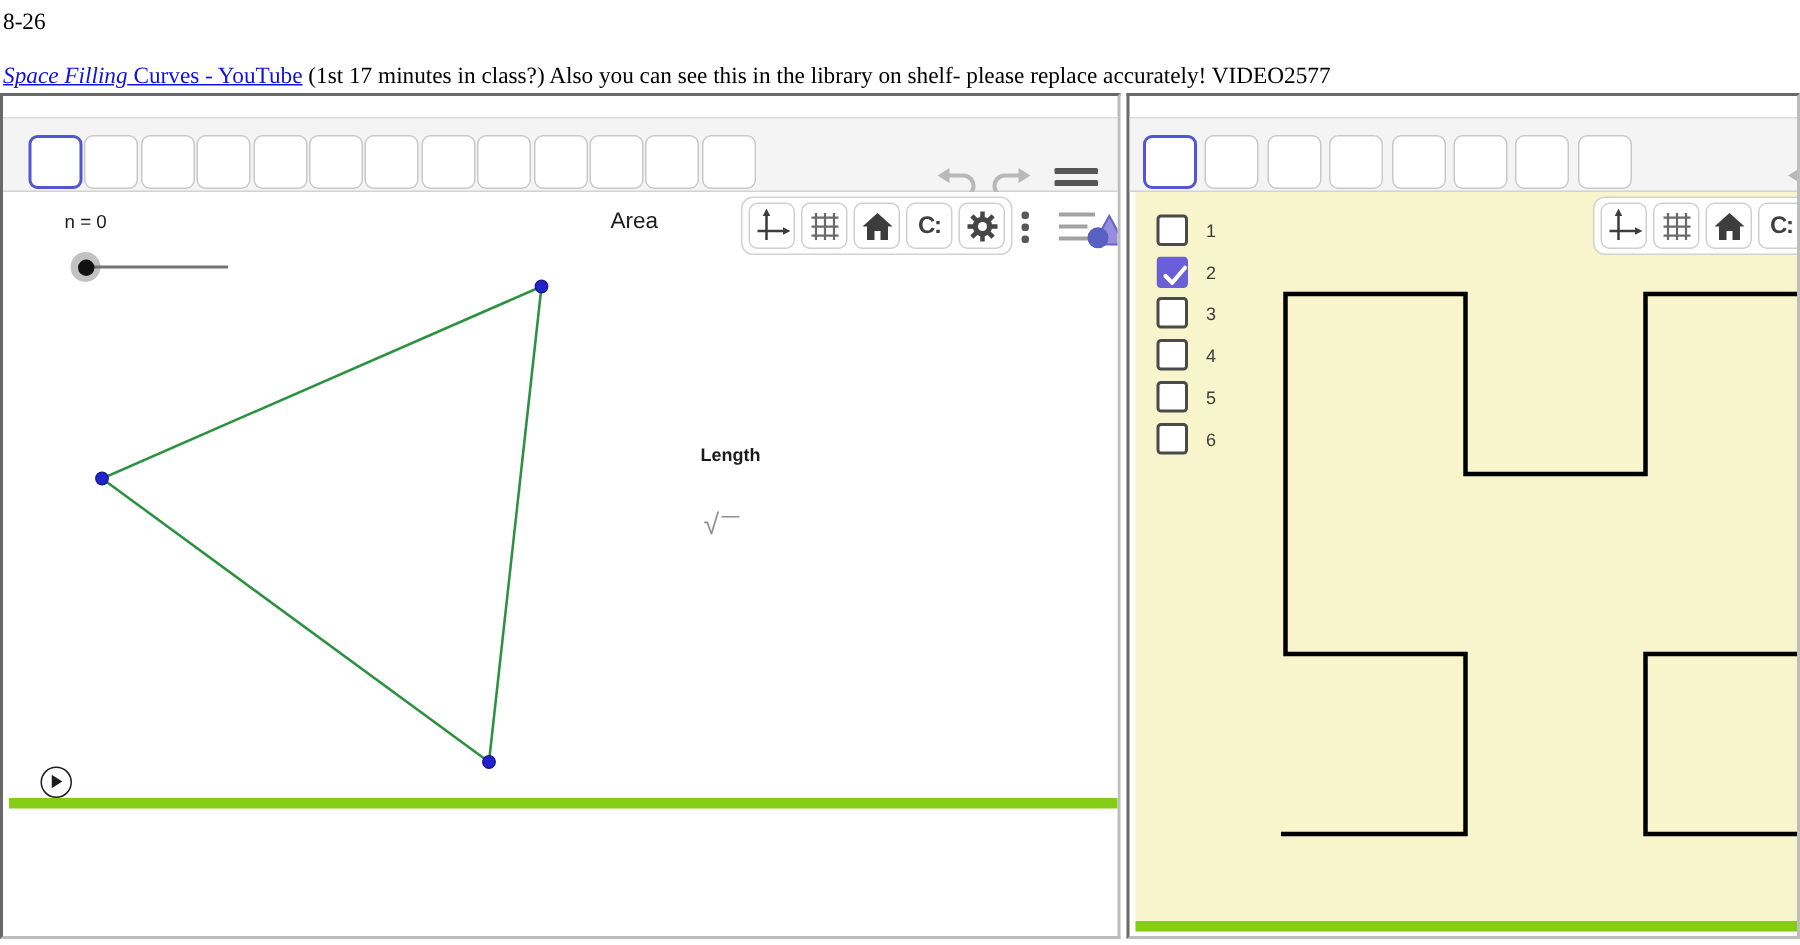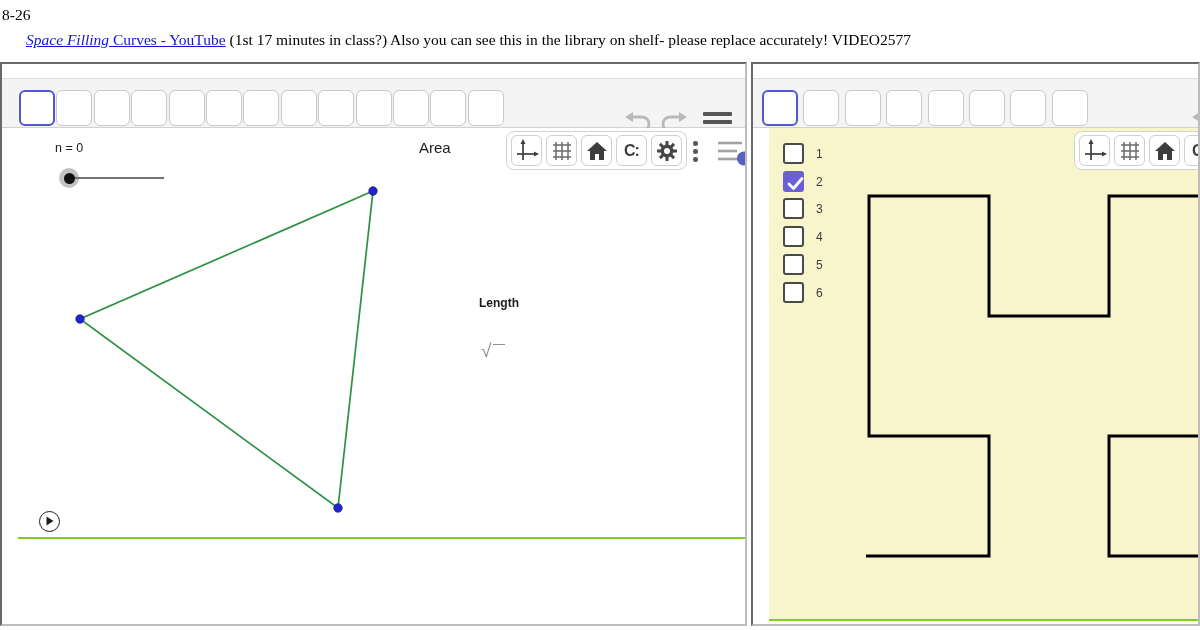--- a/index.html
+++ b/index.html
@@ -3,21 +3,21 @@
 <meta charset="utf-8">
 <style>
   * { margin:0; padding:0; box-sizing:border-box; }
   html,body { width:1200px; height:630px; overflow:hidden; background:#fff;
               font-family:"Liberation Sans", sans-serif; position:relative; }
 
   
   .hdr { position:absolute; left:2px; font-family:"Liberation Serif", serif;
          font-size:15.5px; color:#000; white-space:nowrap; }
   #hdr-line1 { top:6px; }
-  #hdr-line2 { top:31px;margin-left:24px; }
+  #hdr-line2 { top:42px; }
   .lnk { text-decoration:underline; cursor:pointer; }
   .lnk .it { font-style:italic; }
 
   
   .applet { position:absolute; top:62px; height:564px; background:#fff;
             border:2px inset #bdbdbd; overflow:hidden; }
   #left-applet  { left:0;    width:747px; }
   #right-applet { left:751px; width:449px; }
 
   .ggb-toolbar { position:absolute; left:0; top:14px; height:50px; width:100%;
@@ -26,22 +26,22 @@
   .tool-square { position:absolute; top:11px; width:36px; height:36px;
                  background:#fff; border:1px solid #c9c9c9; border-radius:6px; }
   .tool-square.selected { border:2px solid #5356d0; }
 
   .undo-redo { position:absolute; top:31px; width:32px; height:27px; }
   .mirror { transform:scaleX(-1); }
 
   .burger { position:absolute; left:701px; top:33px; width:29px; }
   .burger div { height:3.6px; background:#565656; border-radius:1px; margin-bottom:4.6px; }
 
-  .canvas { position:absolute; left:16px; top:64px; width:100%;
-            border-bottom:2px solid #84cc16; }
+  .canvas { position:absolute; left:4px; top:64px; width:100%;
+            border-bottom:7px solid #84cc16; }
   #left-canvas  { height:411px; background:#fff; }
   #right-canvas { height:493px; }
 
   
   .stylebar { position:absolute; top:3px; height:39px; background:#fff;
               border:1px solid #d2d2d2; border-radius:8px; }
   .sb-btn { position:absolute; top:3px; width:31px; height:31px; background:#fff;
             border:1px solid #cfcfcf; border-radius:6px; text-align:center; }
   .sb-btn svg { margin-top:3px; }
   .reset-txt { font-weight:900; font-size:16px; color:#3f3f3f;

